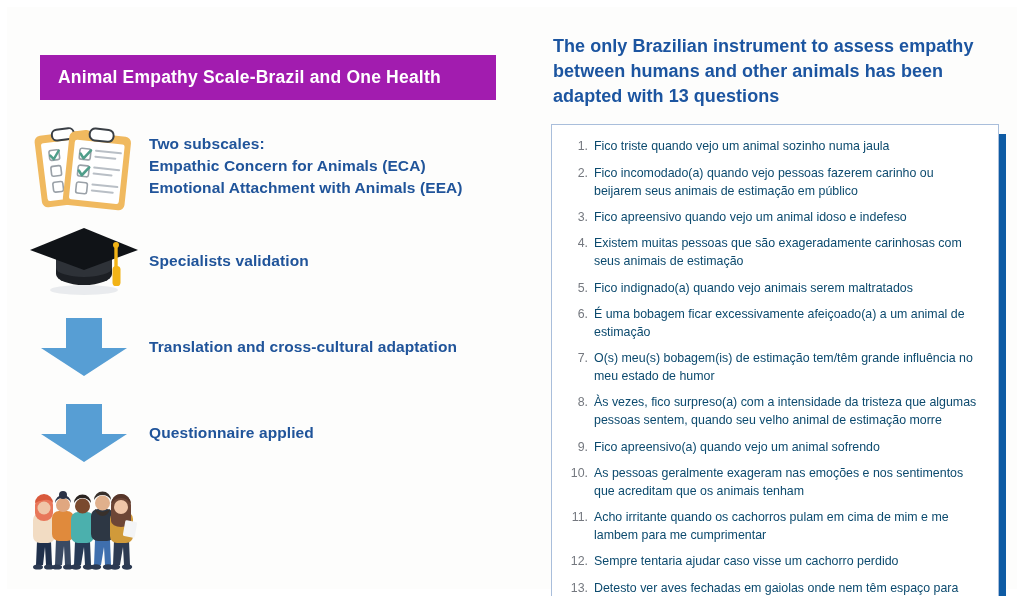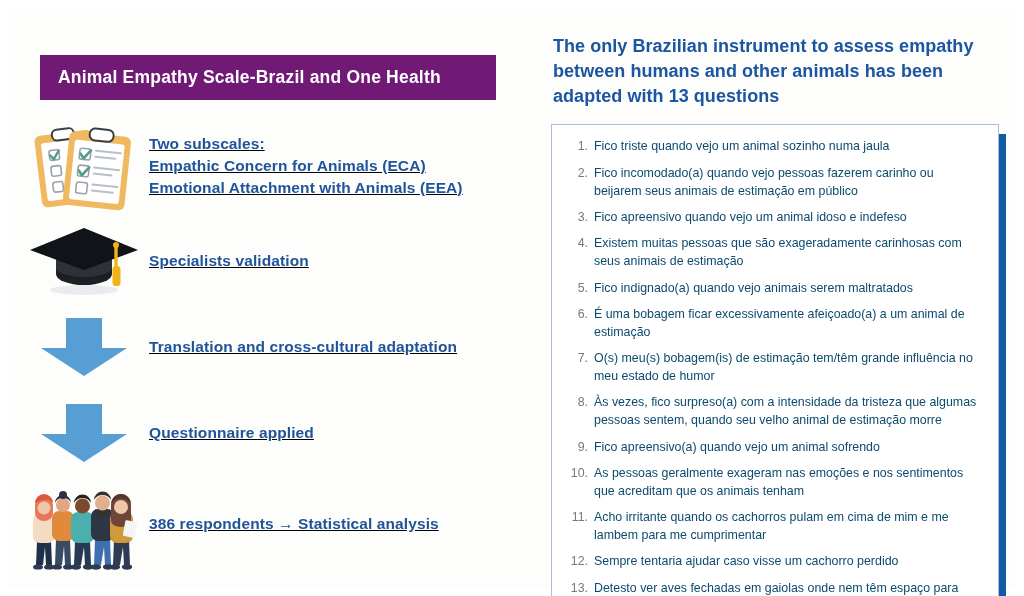--- a/index.html
+++ b/index.html
@@ -40,33 +40,32 @@
   .left-col {
     position: relative;
     width: 530px;
     height: 100%;
     padding: 24px 0 0 0;
   }
 
   .title-bar {
     margin: 24px 0 4px 33px;
     width: 456px;
-    background: #701a75;
+    background: #a21caf;
     color: #ffffff;
     font-size: 17.5px;
     font-weight: bold;
     letter-spacing: .2px;
     padding: 12px 0 12px 18px;
     line-height: 1.2;
   }
 
   .steps {
     position: relative;
     margin-top: 14px;
-    text-decoration: underline;
   }
 
   .step {
     position: relative;
     display: flex;
     align-items: center;
     min-height: 86px;
     padding-left: 18px;
   }
 
@@ -309,23 +308,20 @@
                   <rect x="86" y="33" width="23" height="31" rx="7" fill="#d09a3a"></rect>
                   <path d="M87 26 a10 11 0 0 1 20 0 v16 a10 6 0 0 1 -20 0 z" fill="#6d4636"></path>
                   <circle cx="97" cy="28" r="7" fill="#f0c6a8"></circle>
                   <path d="M87 25 a10 10 0 0 1 20 0 q -3 -6 -10 -6 q -7 0 -10 6 z" fill="#56362a"></path>
                   <rect x="100" y="42" width="12" height="16" rx="1.5" fill="#f3f4f6" transform="rotate(10 106 50)"></rect>
                   <ellipse cx="91" cy="88" rx="5.2" ry="2.7" fill="#2c3a52"></ellipse>
                   <ellipse cx="103" cy="88" rx="5.2" ry="2.7" fill="#2c3a52"></ellipse>
                 </g>
               </svg>
             </div>
-          </div>
-          <div class="step-text">
-            <span class="ln">386 respondents → Statistical analysis</span>
           </div>
         </div>
 
       </div>
     </div>
 
     <div class="right-col">
 
       <div class="right-heading">
         <span class="ln">The only Brazilian instrument to assess empathy</span>

